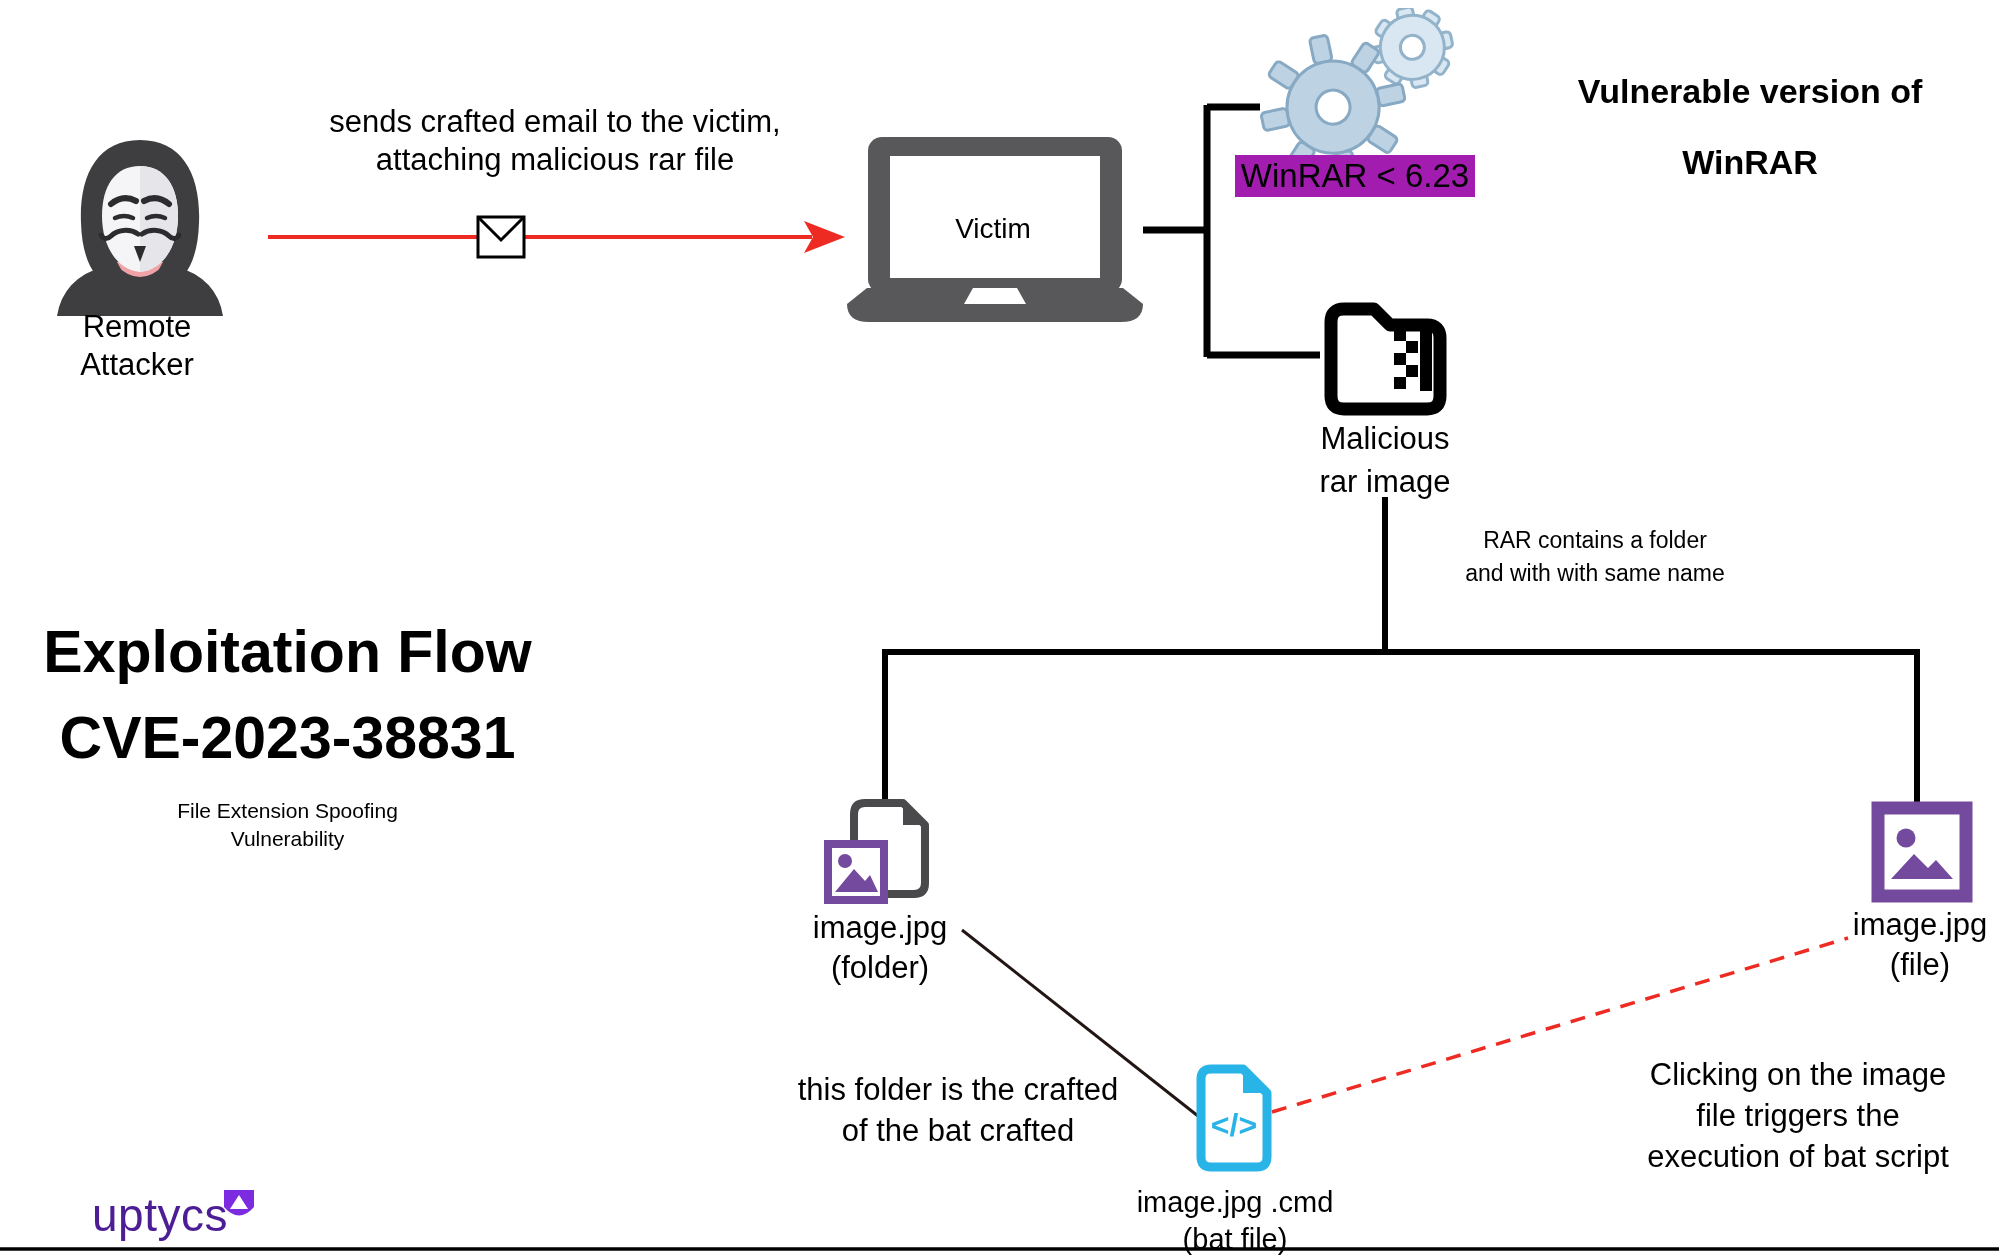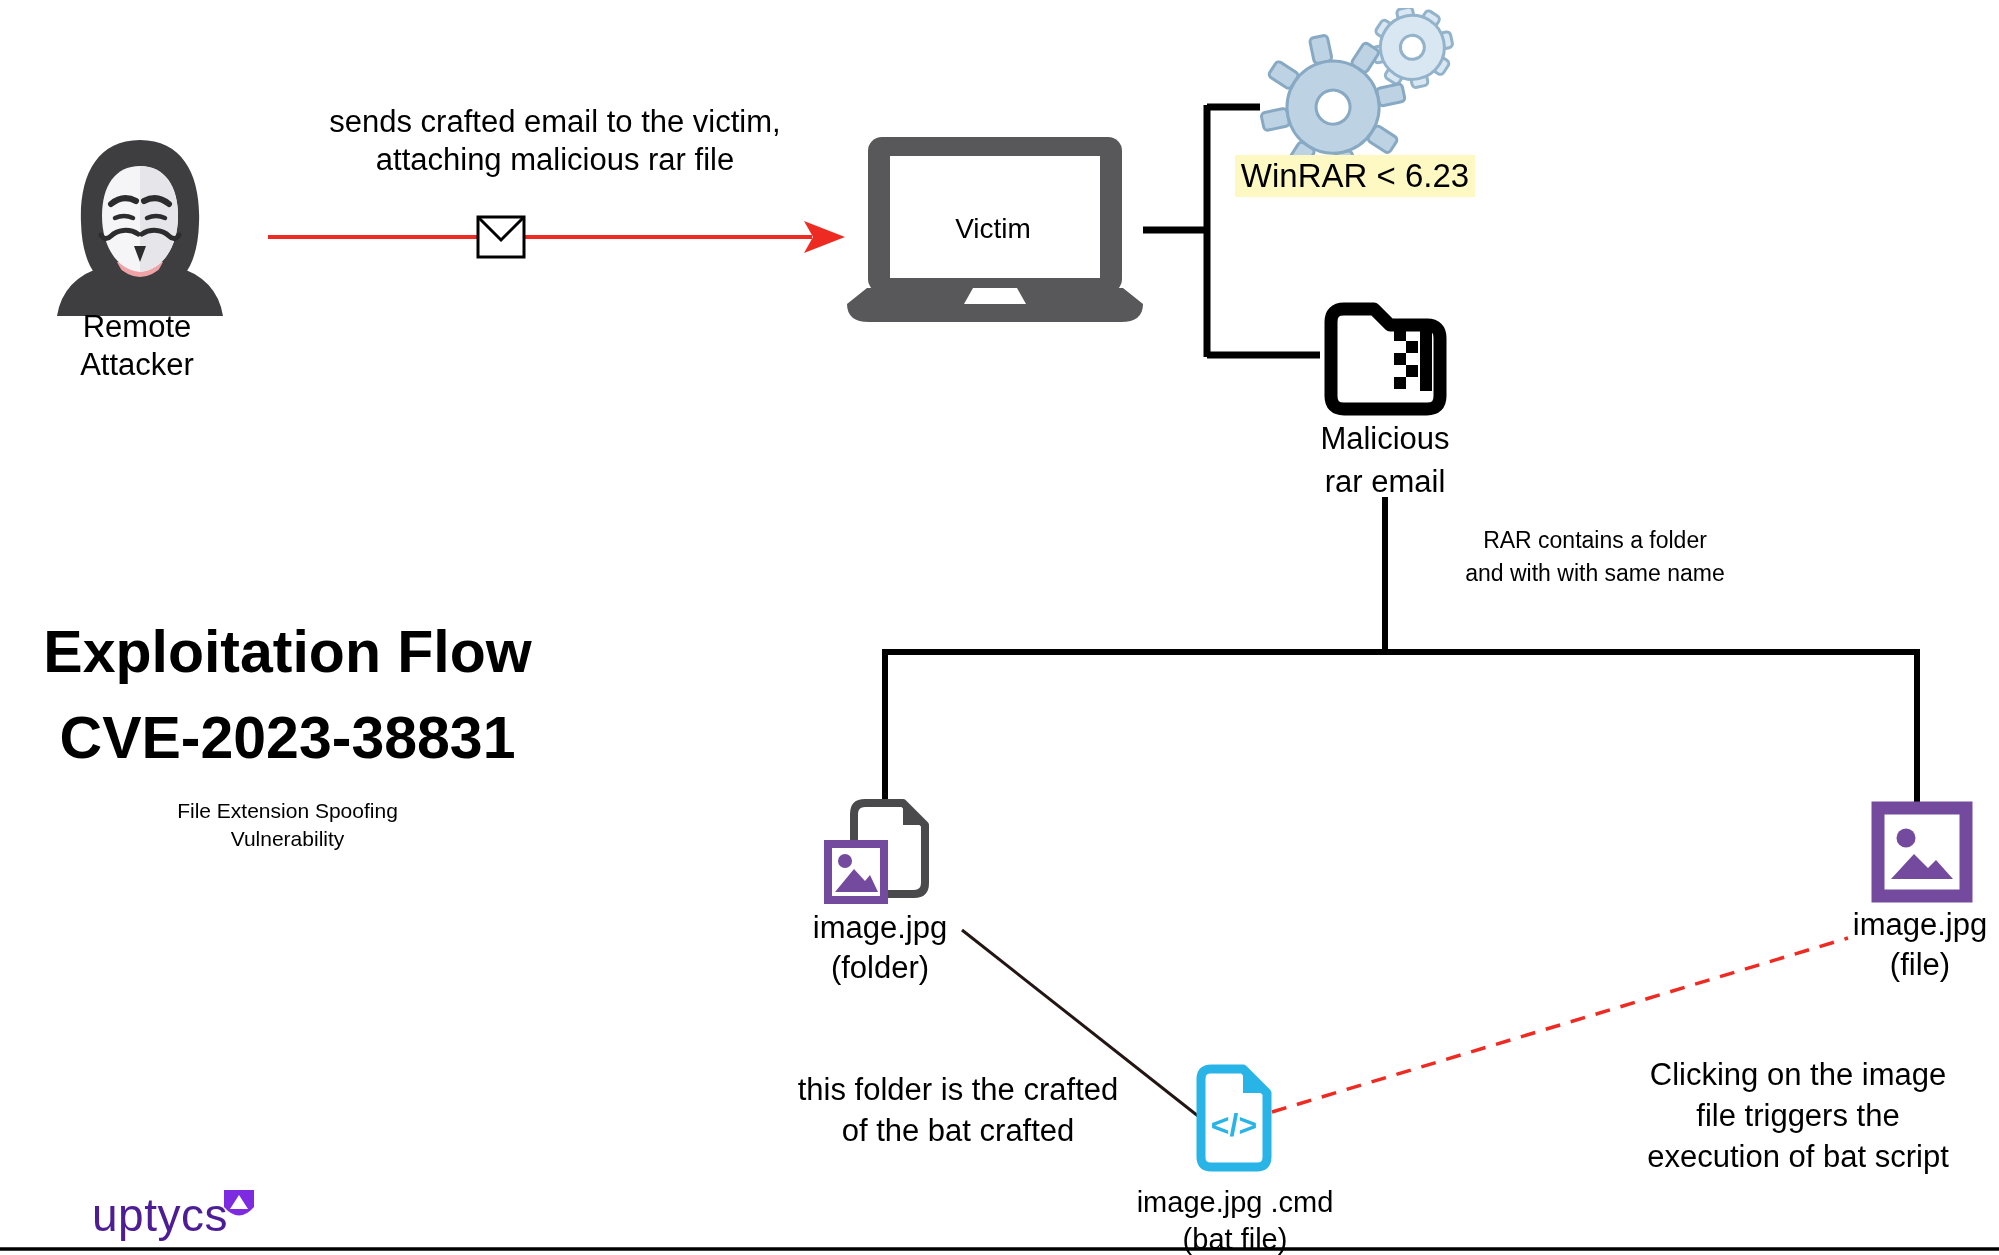--- a/index.html
+++ b/index.html
@@ -10,21 +10,21 @@
   .abs{position:absolute;}
   .txt{position:absolute;text-align:center;line-height:1.22;}
   .t31{font-size:31px;}
   .t30{font-size:23px;}
   .t29{font-size:29px;}
   .t28{font-size:28px;}
   .t33{font-size:33px;}
   .title-main{font-size:59px;font-weight:bold;line-height:1.45;}
   .title-sub{font-size:21px;line-height:1.32;}
   .vuln{font-size:34px;font-weight:bold;line-height:2.1;}
-  .winrar-ver{background:#fef9c3;padding:1px 6px;display:inline-block;}
+  .winrar-ver{background:#a21caf;padding:1px 6px;display:inline-block;}
   .logo-text{font-size:46px;font-weight:500;color:#4c1d95;line-height:1;letter-spacing:0.5px;}
   svg{display:block;}
   .code-glyph{font-family:"Liberation Sans",sans-serif;font-weight:bold;}
 </style>
 </head>
 <body>
 
 <div id="canvas">
 
   <svg class="abs" style="left:0;top:0;" width="1999" height="1255" viewBox="0 0 1999 1255">
@@ -141,33 +141,37 @@
           <circle cx="90" cy="90" r="46"></circle>
         </g>
         <circle cx="90" cy="90" r="17" fill="#ffffff"></circle>
       </g>
     </g>
   </svg>
   <div class="txt t33" style="left:1175px;top:155px;width:360px;">
     <span class="winrar-ver">WinRAR &lt; 6.23</span>
   </div>
 
+  <div class="txt vuln" style="left:1540px;top:56px;width:420px;">
+    <div>Vulnerable version of</div>
+    <div>WinRAR</div>
+  </div>
 
   <svg class="abs" style="left:1320px;top:283px;" width="135" height="135" viewBox="0 0 135 135">
     <path d="M24,126 Q11,126 11,113 L11,39 Q11,26 24,26 L54,26 L70,42 L107,42 Q120,42 120,55 L120,113 Q120,126 107,126 Z" fill="none" stroke="#000" stroke-width="13" stroke-linejoin="round"></path>
     <rect x="74" y="46" width="12" height="12" fill="#000"></rect>
     <rect x="86" y="58" width="12" height="12" fill="#000"></rect>
     <rect x="74" y="70" width="12" height="12" fill="#000"></rect>
     <rect x="86" y="82" width="12" height="12" fill="#000"></rect>
     <rect x="74" y="94" width="12" height="12" fill="#000"></rect>
     <rect x="100" y="46" width="12" height="62" fill="#000"></rect>
   </svg>
   <div class="txt t31" style="left:1285px;top:418px;width:200px;line-height:1.38;">
     <div>Malicious</div>
-    <div>rar email</div>
+    <div>rar image</div>
   </div>
   <div class="txt t30" style="left:1405px;top:524px;width:380px;line-height:1.45;">
     <div>RAR contains a folder</div>
     <div>and with with same name</div>
   </div>
 
   <div class="txt title-main" style="left:35px;top:610px;width:505px;">
     <div>Exploitation Flow</div>
     <div>CVE-2023-38831</div>
   </div>

